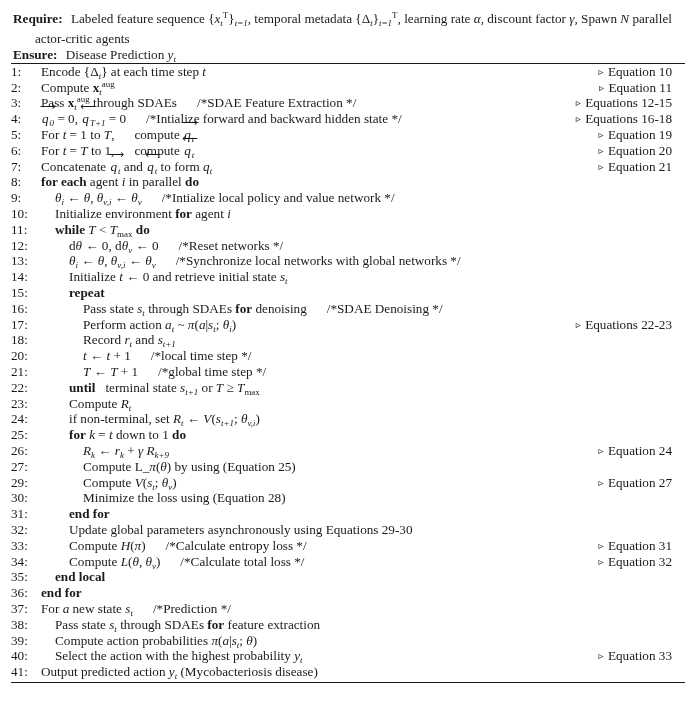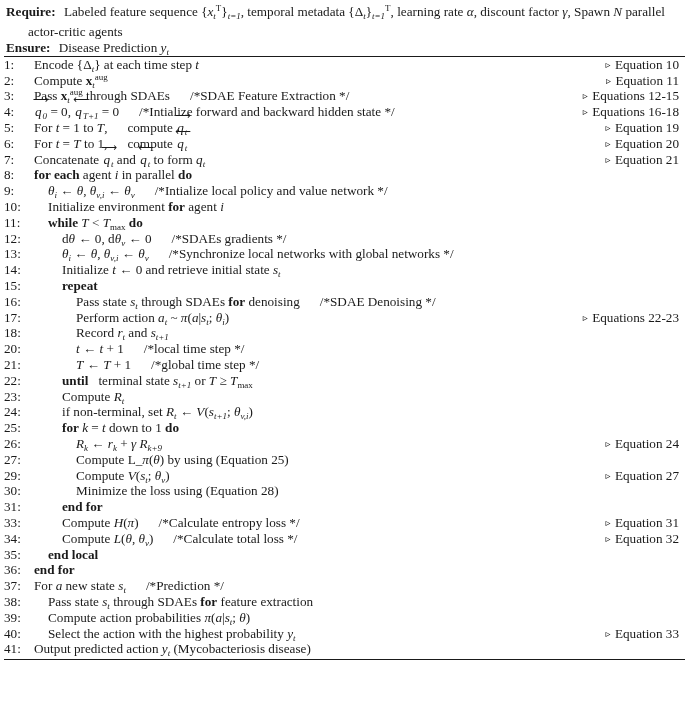--- a/index.html
+++ b/index.html
@@ -11,21 +11,21 @@
     width: 685px;
     height: 714px;
     font-family: "Liberation Serif", "DejaVu Serif", serif;
     font-size: 13.2px;
     color: #1a1a1a;
     overflow: hidden;
   }
   #algo {
     position: relative;
     width: 685px;
-    padding: 4px;
+    padding: 11px;
   }
   .rule-top {
     border-top: 1.3px solid #1a1a1a;
     width: 685px;
     height: 0;
   }
   .rule-bottom {
     border-top: 1.3px solid #1a1a1a;
     width: 685px;
     height: 0;
@@ -174,21 +174,21 @@
       <div class="line">
         <span class="num">10:</span>
         <span class="body i1">Initialize environment <span class="kw">for</span> agent <span class="mi">i</span></span>
       </div>
       <div class="line">
         <span class="num">11:</span>
         <span class="body i1"><span class="kw">while</span> <span class="mi">T</span> &lt; <span class="mi">T</span><sub class="up">max</sub> <span class="kw">do</span></span>
       </div>
       <div class="line">
         <span class="num">12:</span>
-        <span class="body i2">d<span class="mi">θ</span> ← 0, d<span class="mi">θ</span><sub>v</sub> ← 0<span class="gap"></span><span class="gap"></span><span class="cmt">/*SDAEs gradients */</span></span>
+        <span class="body i2">d<span class="mi">θ</span> ← 0, d<span class="mi">θ</span><sub>v</sub> ← 0<span class="gap"></span><span class="gap"></span><span class="cmt">/*Reset networks */</span></span>
       </div>
       <div class="line">
         <span class="num">13:</span>
         <span class="body i2"><span class="mi">θ</span><sub>i</sub> ← <span class="mi">θ</span>, <span class="mi">θ</span><sub>v,<span class="mi">i</span></sub> ← <span class="mi">θ</span><sub>v</sub><span class="gap"></span><span class="gap"></span><span class="cmt">/*Synchronize local networks with global networks */</span></span>
       </div>
       <div class="line">
         <span class="num">14:</span>
         <span class="body i2">Initialize <span class="mi">t</span> ← 0 and retrieve initial state <span class="mi">s</span><sub>t</sub></span>
       </div>
       <div class="line">
@@ -248,20 +248,24 @@
       </div>
       <div class="line">
         <span class="num">30:</span>
         <span class="body i3">Minimize the loss using (Equation 28)</span>
       </div>
       <div class="line">
         <span class="num">31:</span>
         <span class="body i2"><span class="kw">end for</span></span>
       </div>
       <div class="line">
+        <span class="num">32:</span>
+        <span class="body i2">Update global parameters asynchronously using Equations 29-30</span>
+      </div>
+      <div class="line">
         <span class="num">33:</span>
         <span class="body i2">Compute <span class="mi">H</span>(<span class="mi">π</span>)<span class="gap"></span><span class="gap"></span><span class="cmt">/*Calculate entropy loss */</span></span>
         <span class="ref"><span class="tri">▹</span> <span>Equation 31</span></span>
       </div>
       <div class="line">
         <span class="num">34:</span>
         <span class="body i2">Compute <span class="mi">L</span>(<span class="mi">θ</span>, <span class="mi">θ</span><sub>v</sub>)<span class="gap"></span><span class="gap"></span><span class="cmt">/*Calculate total loss */</span></span>
         <span class="ref"><span class="tri">▹</span> <span>Equation 32</span></span>
       </div>
       <div class="line">

